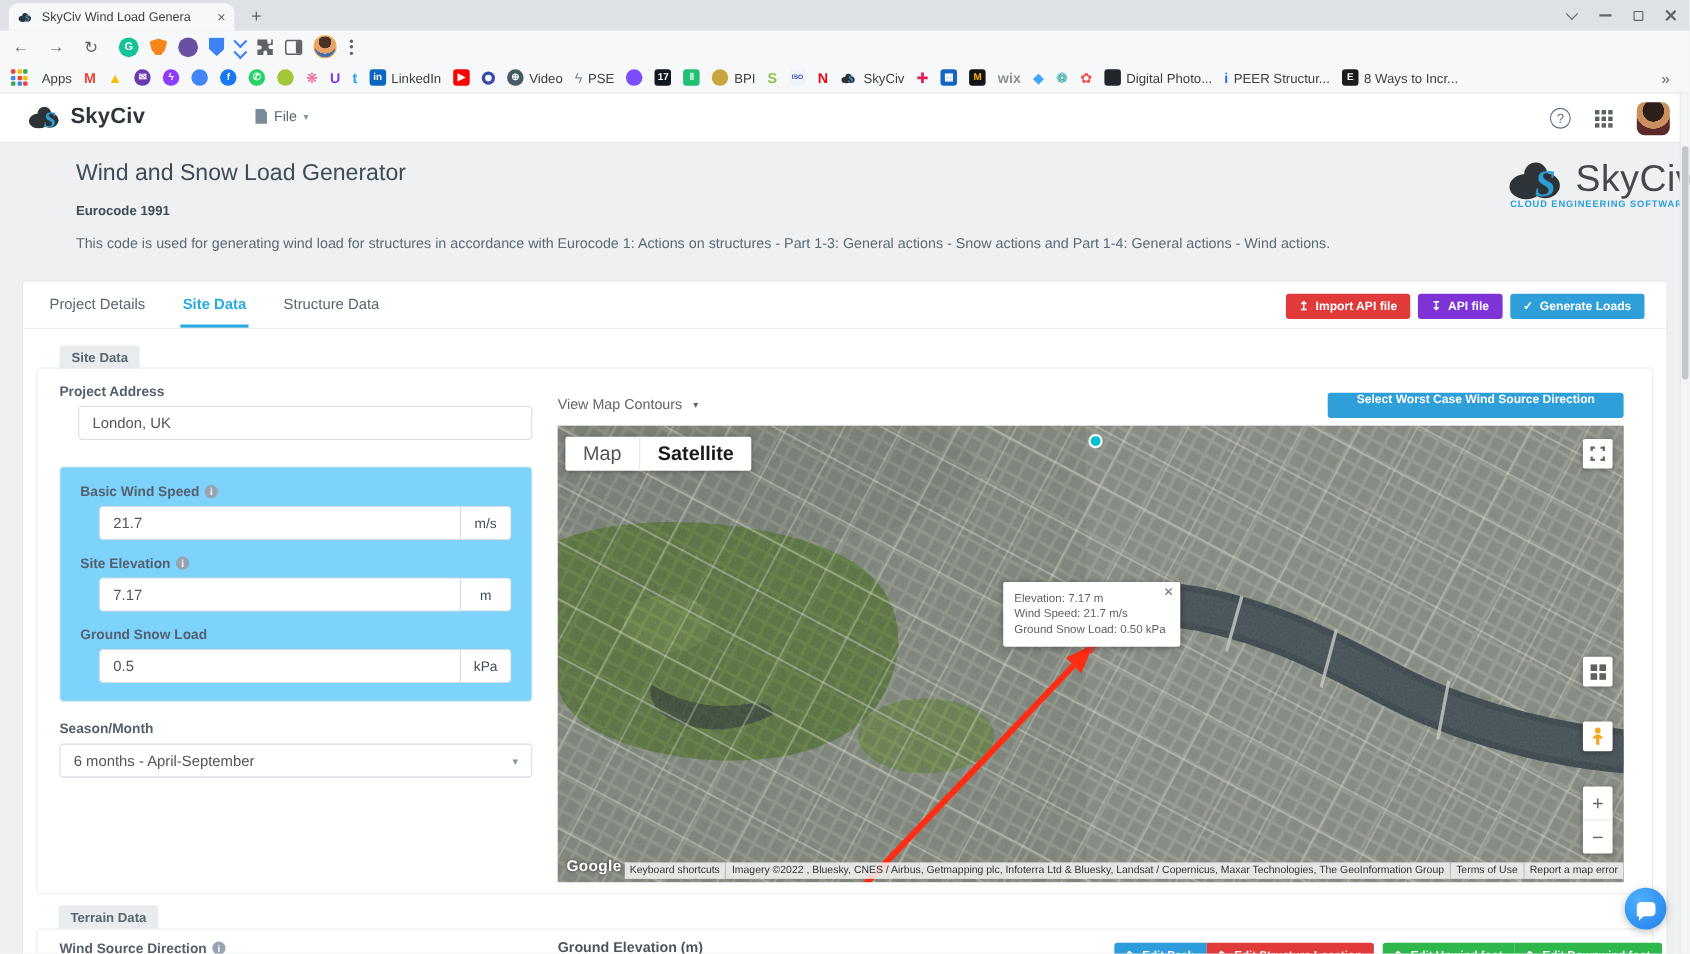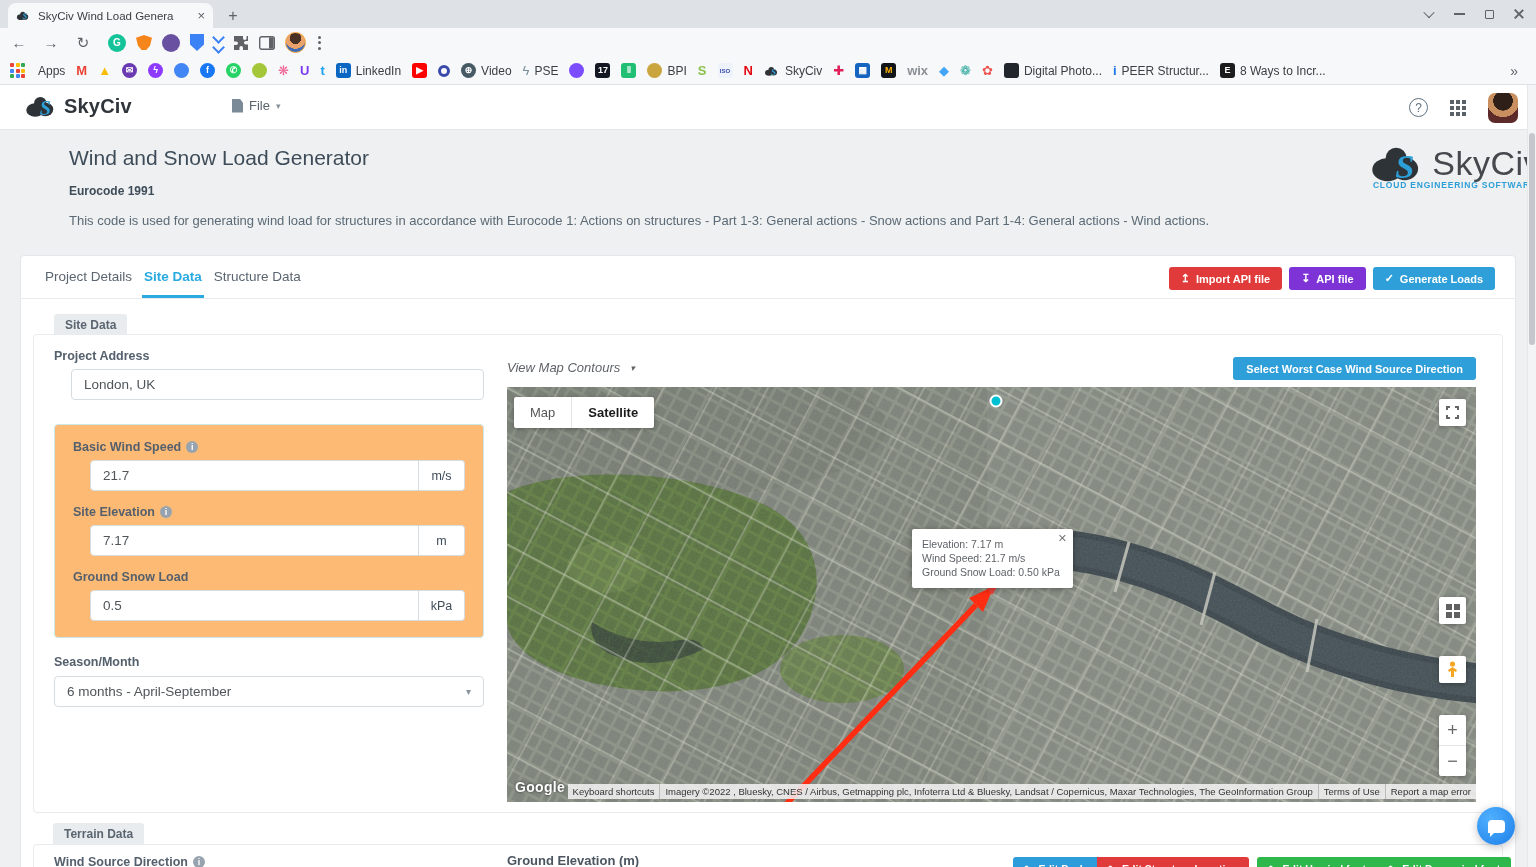--- a/index.html
+++ b/index.html
@@ -67,54 +67,54 @@
   .pg-code { position:absolute; left:28px; top:54px; font-size:12px; font-weight:bold; color:#3e4c59; }
   .pg-desc { position:absolute; left:28px; top:83px; font-size:13px; color:#5b6a76; width:1200px; }
   .biglogo { position:absolute; right:36px; top:12px; text-align:center; }
   .biglogo-row { display:flex; align-items:center; gap:2px; }
   .biglogo svg { width:62px; height:42px; }
   .biglogo-name { font-size:34px; color:#45494e; letter-spacing:.5px; }
   .biglogo-tag { font-size:8.5px; font-weight:bold; color:#2d9fd8; letter-spacing:.8px; margin-top:-4px; }
 
   
   .card { position:absolute; left:20px; top:255px; width:1496px; height:700px; background:#fff; border:1px solid #e4e7ea; border-radius:4px; }
-  .card-tabs { position:absolute; left:22px; top:0; height:42px; display:flex; gap:8px; align-items:center; }
+  .card-tabs { position:absolute; left:22px; top:0; height:42px; display:flex; gap:30px; align-items:center; }
   .card-tabs .tab2 { font-size:13.5px; color:#5a6570; height:42px; line-height:42px; padding:0 2px; cursor:pointer; }
   .card-tabs .tab2.active { color:#29abe2; font-weight:bold; border-bottom:3px solid #29abe2; }
   .tabs-divider { position:absolute; left:0; right:0; top:42px; height:1px; background:#e8eaec; }
   .card-actions { position:absolute; right:20px; top:11px; display:flex; gap:7px; }
   .abtn { height:23px; border-radius:3px; color:#fff; font-size:11px; font-weight:bold; display:flex; align-items:center; padding:0 12px; gap:6px; cursor:pointer; }
   .abtn .ic { font-size:11px; }
 
   .section { position:absolute; left:12px; right:12px; border:1px solid #e8eaec; border-radius:4px; }
   .sec1 { top:78px; height:479px; }
   .sec-label { position:absolute; left:20px; top:-21px; height:21px; background:#e9ecef; border-radius:3px 3px 0 0; font-size:12px; font-weight:bold; color:#5a6570; padding:4px 11px; }
   .formcol { position:absolute; left:20px; top:14px; width:430px; }
   .flabel { font-size:12.5px; font-weight:bold; color:#55606d; display:flex; align-items:center; gap:5px; }
   .info { width:12px; height:12px; border-radius:50%; background:#97a4b0; color:#fff; font-size:9px; font-weight:bold; display:inline-flex; align-items:center; justify-content:center; font-style:normal; }
   .igroup { display:flex; margin-top:6px; }
   .tinput { flex:1; height:31px; border:1px solid #d6dce0; border-radius:4px; padding:0 12px; font-size:13.5px; color:#4f5559; font-family:"Liberation Sans",sans-serif; background:#fff; min-width:0; }
   .igroup .tinput { border-radius:4px 0 0 4px;margin-left:17px; }
   .unit { width:46px; height:31px; border:1px solid #d6dce0; border-left:none; border-radius:0 4px 4px 0; display:flex; align-items:center; justify-content:center; font-size:12.5px; color:#3f4d5a; background:#fff; }
-  .bluebox { position:absolute; left:0px; top:75px; width:430px; height:214px; background:#fdba74; border:1px solid #c9e8ea; border-radius:4px; padding:15px 18px; }
+  .bluebox { position:absolute; left:0px; top:75px; width:430px; height:214px; background:#7dd3fc; border:1px solid #c9e8ea; border-radius:4px; padding:15px 18px; }
   .bb-row + .bb-row { margin-top:14px; }
   .season { position:absolute; left:0; top:306px; width:430px; }
   .selectbox { margin-top:7px; height:31px; border:1px solid #d6dce0; border-radius:4px; display:flex; align-items:center; padding:0 12px; font-size:13.5px; color:#4f5559; position:relative; background:#fff; }
   .selcaret { position:absolute; right:12px; color:#8a949c; font-size:10px; }
 
   
   .mapcol { position:absolute; left:473px; top:25px; width:969px; }
-  .contours { display:flex; align-items:center; gap:10px; font-size:13px; color:#5f6368;font-style:italic; }
+  .contours { display:flex; align-items:center; gap:10px; font-size:13px; color:#5f6368; }
   .contours .caret { font-size:9px; color:#5f6368; }
-  .worstbtn { position:absolute; right:0; top:-3px; height:23px; background:#2e9fd9; border-radius:3px; color:#fff; font-size:11px; font-weight:bold; display:flex; align-items:center; padding:0 13px; cursor:pointer; }
+  .worstbtn { position:absolute; right:0; top:-3px; height:23px; background:#2e9fd9; border-radius:3px; color:#fff; font-size:11px; font-weight:bold; display:flex; align-items:flex-start; padding:0 26px; cursor:pointer; }
   .gmap { position:absolute; left:0; top:27px; width:969px; height:415px; overflow:hidden; background:#8d9287; }
   .gmap svg.terrain { position:absolute; left:0; top:0; width:969px; height:415px; display:block; }
 
   .mtoggle { position:absolute; left:7px; top:10px; display:flex; background:#fff; box-shadow:0 1px 4px rgba(0,0,0,.3); border-radius:2px; }
-  .mtoggle .mt { height:31px; display:flex; align-items:center; padding:0 16px; font-size:13px; color:#565656; cursor:pointer; }
+  .mtoggle .mt { height:31px; display:flex; align-items:center; padding:0 16px; font-size:18px; color:#565656; cursor:pointer; }
   .mtoggle .mt.on { font-weight:bold; color:#1a1a1a; }
   .mtoggle .mt + .mt { border-left:1px solid #e6e6e6; }
   .fsbtn { position:absolute; right:10px; top:12px; width:27px; height:27px; background:#fff; border-radius:2px; box-shadow:0 1px 4px rgba(0,0,0,.3); display:flex; align-items:center; justify-content:center; }
   .fscorner { position:relative; width:13px; height:13px; }
   .fscorner i { position:absolute; width:4px; height:4px; border:2px solid #666; display:block; }
   .fscorner i:nth-child(1){left:0;top:0;border-right:none;border-bottom:none;}
   .fscorner i:nth-child(2){right:0;top:0;border-left:none;border-bottom:none;}
   .fscorner i:nth-child(3){left:0;bottom:0;border-right:none;border-top:none;}
   .fscorner i:nth-child(4){right:0;bottom:0;border-left:none;border-top:none;}
   .tilesbtn { position:absolute; right:10px; top:210px; width:27px; height:27px; background:#fff; border-radius:2px; box-shadow:0 1px 4px rgba(0,0,0,.3); display:flex; align-items:center; justify-content:center; }

